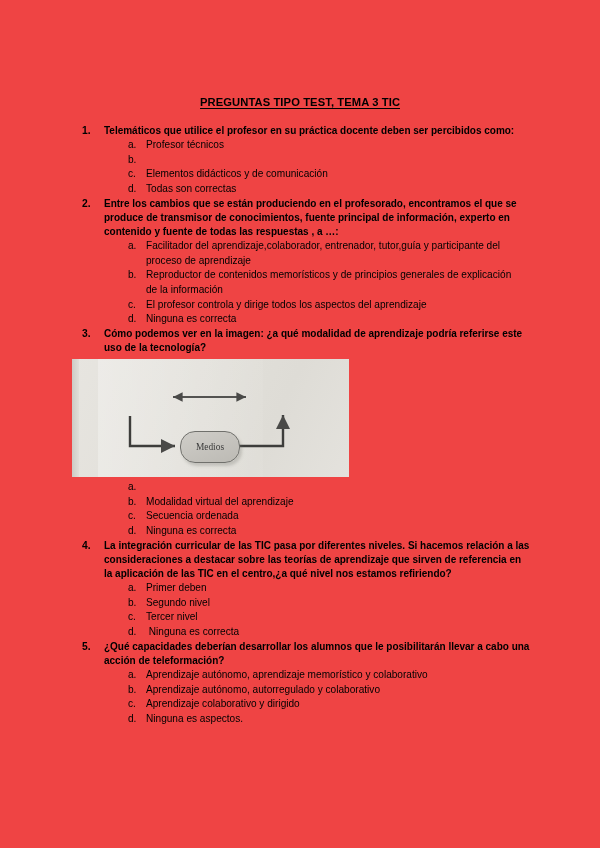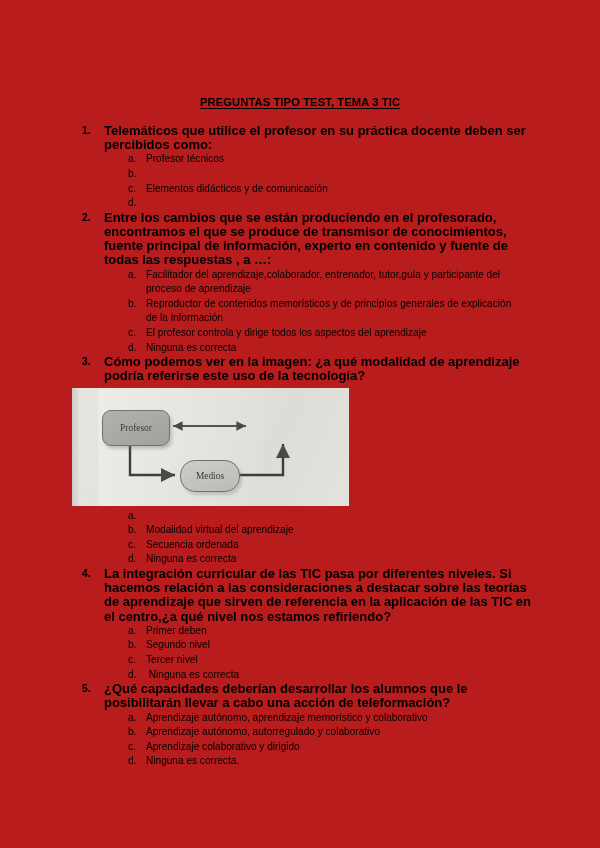--- a/index.html
+++ b/index.html
@@ -13,21 +13,21 @@
     height: 848px;
     overflow: hidden;
     font-family: "Liberation Sans", sans-serif;
     color: #000000;
     -webkit-font-smoothing: antialiased;
   }
   .page {
     position: relative;
     width: 600px;
     height: 848px;
-    background: #b91c1c;
+    background: #ef4444;
     box-sizing: border-box;
   }
   .doc-title {
     position: absolute;
     top: 96px;
     left: 0;
     width: 600px;
     text-align: center;
     font-size: 11.2px;
     font-weight: bold;
@@ -51,21 +51,21 @@
   .q-num {
     flex: 0 0 auto;
     width: 22px;
     font-size: 10.3px;
     font-weight: bold;
     line-height: 14.2px;
     text-align: left;
   }
   .q-text {
     flex: 1 1 auto;
-    font-size: 13px;
+    font-size: 10px;
     font-weight: bold;
     line-height: 14.2px;
     letter-spacing: -0.01px;
   }
   .options {
     margin: 0;
     padding: 0;
     list-style: none;
   }
   .option {
@@ -168,20 +168,21 @@
         </li>
         <li class="option">
           <div class="opt-letter">b.</div>
         </li>
         <li class="option">
           <div class="opt-letter">c.</div>
           <div class="opt-text">Elementos didácticos y de comunicación</div>
         </li>
         <li class="option">
           <div class="opt-letter">d.</div>
+          <div class="opt-text">Todas son correctas</div>
         </li>
       </ul>
     </div>
 
     <div>
       <div class="question">
         <div class="q-num">2.</div>
         <div class="q-text">Entre los cambios que se están produciendo en el profesorado, encontramos el que se produce de transmisor de conocimientos, fuente principal de información, experto en contenido y fuente de todas las respuestas , a …:</div>
       </div>
       <ul class="options">
@@ -223,23 +224,20 @@
             </marker>
           </defs>
 
           <line x1="101" y1="38" x2="174" y2="38" stroke="#4a4a48" stroke-width="1.6" marker-end="url(#ah)"></line>
           <line x1="174" y1="38" x2="101" y2="38" stroke="#4a4a48" stroke-width="1.6" marker-end="url(#ah2)"></line>
 
           <path d="M58,57 L58,87 L103,87" fill="none" stroke="#3d3d3b" stroke-width="2.4" marker-end="url(#ah)"></path>
 
           <path d="M166,87 L211,87 L211,56" fill="none" stroke="#3d3d3b" stroke-width="2.4" marker-end="url(#ah)"></path>
         </svg>
-        <div class="node node-profesor">
-          <span>Profesor</span>
-        </div>
         <div class="node node-medios">
           <span>Medios</span>
         </div>
       </div>
 
       <ul class="options">
         <li class="option">
           <div class="opt-letter">a.</div>
         </li>
         <li class="option">
@@ -295,19 +293,19 @@
         <li class="option">
           <div class="opt-letter">b.</div>
           <div class="opt-text">Aprendizaje autónomo, autorregulado y colaborativo</div>
         </li>
         <li class="option">
           <div class="opt-letter">c.</div>
           <div class="opt-text">Aprendizaje colaborativo y dirigido</div>
         </li>
         <li class="option">
           <div class="opt-letter">d.</div>
-          <div class="opt-text">Ninguna es correcta.</div>
+          <div class="opt-text">Ninguna es aspectos.</div>
         </li>
       </ul>
     </div>
 
   </div>
 </div>
 
 </body></html>

